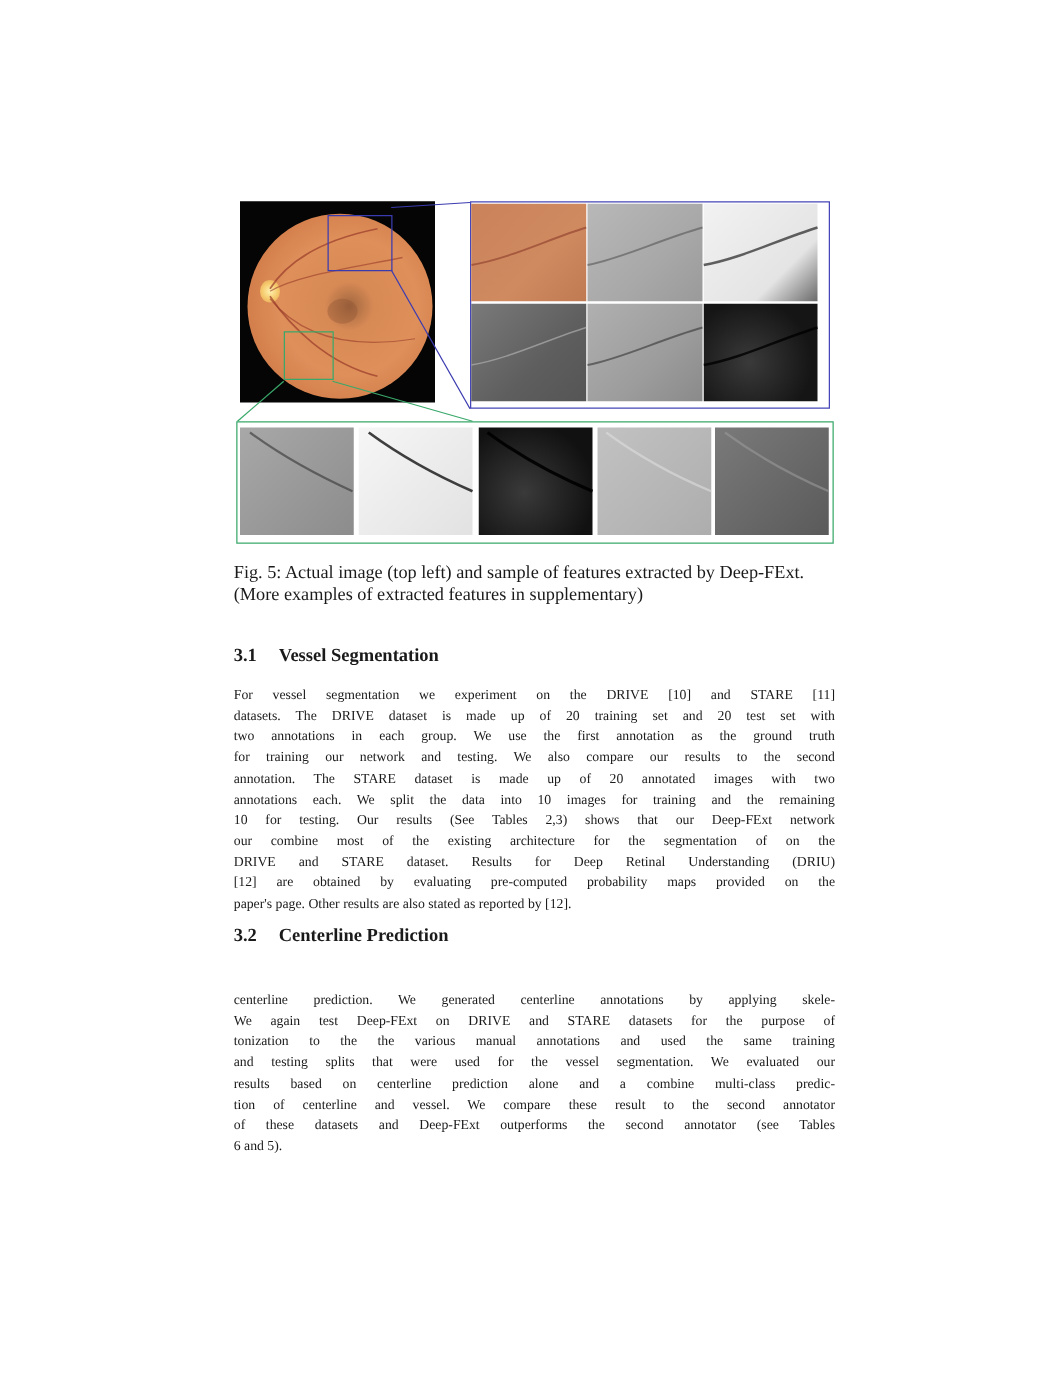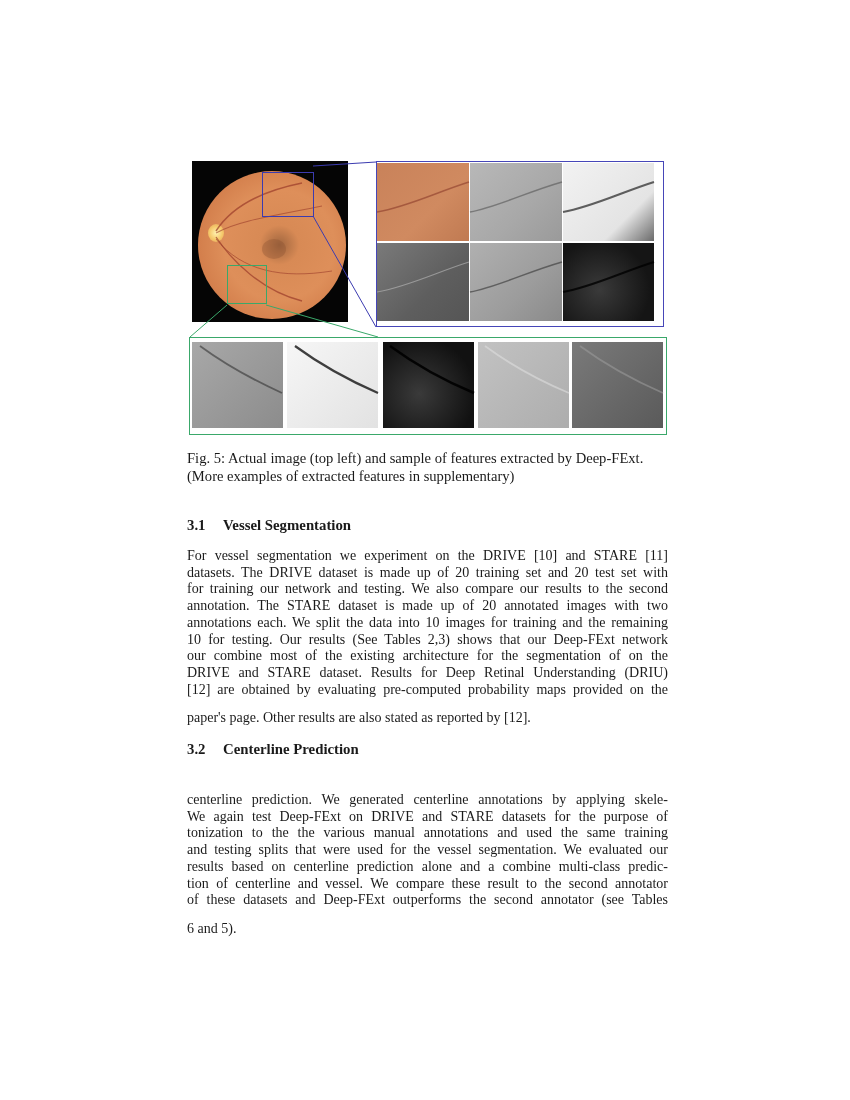--- a/index.html
+++ b/index.html
@@ -6,23 +6,23 @@
   body { width: 850px; height: 1100px; position: relative; overflow: hidden;
          font-family: "DejaVu Serif", "Liberation Serif", serif; color: #1a1a1a; }
   .abs { position: absolute; }
   .tile { position: absolute; overflow: hidden; }
   .caption { position: absolute; left: 187px; top: 449px; width: 480px;
              font-family: "Liberation Serif", serif; font-size: 14.6px; line-height: 18px; }
   .heading { position: absolute; left: 187px; font-family: Liberation Serif, serif;
              font-weight: bold; font-size: 14.8px; }
   .heading .num { display: inline-block; width: 36px; }
   .para { position: absolute; left: 187px; width: 481px; font-family: "Liberation Serif", serif;
-          font-size: 14px; line-height: 16.7px; text-align: justify; hyphens: manual; }
+          font-size: 11px; line-height: 16.7px; text-align: justify; hyphens: manual; }
   .para .ln { display: block; text-align: justify; text-align-last: justify; white-space: nowrap; }
-  .para .ln.last { text-align-last: left; margin-top: 12px; }
+  .para .ln.last { text-align-last: left; }
 </style>
 </head>
 <body>
 
 <div>
 
   <div class="abs" style="left:192px; top:161px; width:156px; height:161px; background:#050505;">
     <div class="abs" style="left:6px; top:10px; width:148px; height:148px; border-radius:50%;
                 background: radial-gradient(circle at 55% 50%, #a0663f 0%, #d88a55 18%, #de8f5a 50%, #d07a48 80%, #b0603a 100%);"></div>
     <div class="abs" style="left:16px; top:63px; width:16px; height:18px; border-radius:50%;
@@ -84,20 +84,21 @@
   <div>Fig. 5: Actual image (top left) and sample of features extracted by Deep-FExt.</div>
   <div>(More examples of extracted features in supplementary)</div>
 </div>
 
 <div class="heading" style="top:517px;">
   <span class="num">3.1</span><span>Vessel Segmentation</span>
 </div>
 <div class="para" style="top:548px;">
   <span class="ln">For vessel segmentation we experiment on the DRIVE [10] and STARE [11]</span>
   <span class="ln">datasets. The DRIVE dataset is made up of 20 training set and 20 test set with</span>
+  <span class="ln">two annotations in each group. We use the first annotation as the ground truth</span>
   <span class="ln">for training our network and testing. We also compare our results to the second</span>
   <span class="ln">annotation. The STARE dataset is made up of 20 annotated images with two</span>
   <span class="ln">annotations each. We split the data into 10 images for training and the remaining</span>
   <span class="ln">10 for testing. Our results (See Tables 2,3) shows that our Deep-FExt network</span>
   <span class="ln">our combine most of the existing architecture for the segmentation of on the</span>
   <span class="ln">DRIVE and STARE dataset. Results for Deep Retinal Understanding (DRIU)</span>
   <span class="ln">[12] are obtained by evaluating pre-computed probability maps provided on the</span>
   <span class="ln last">paper's page. Other results are also stated as reported by [12].</span>
 </div>
 

